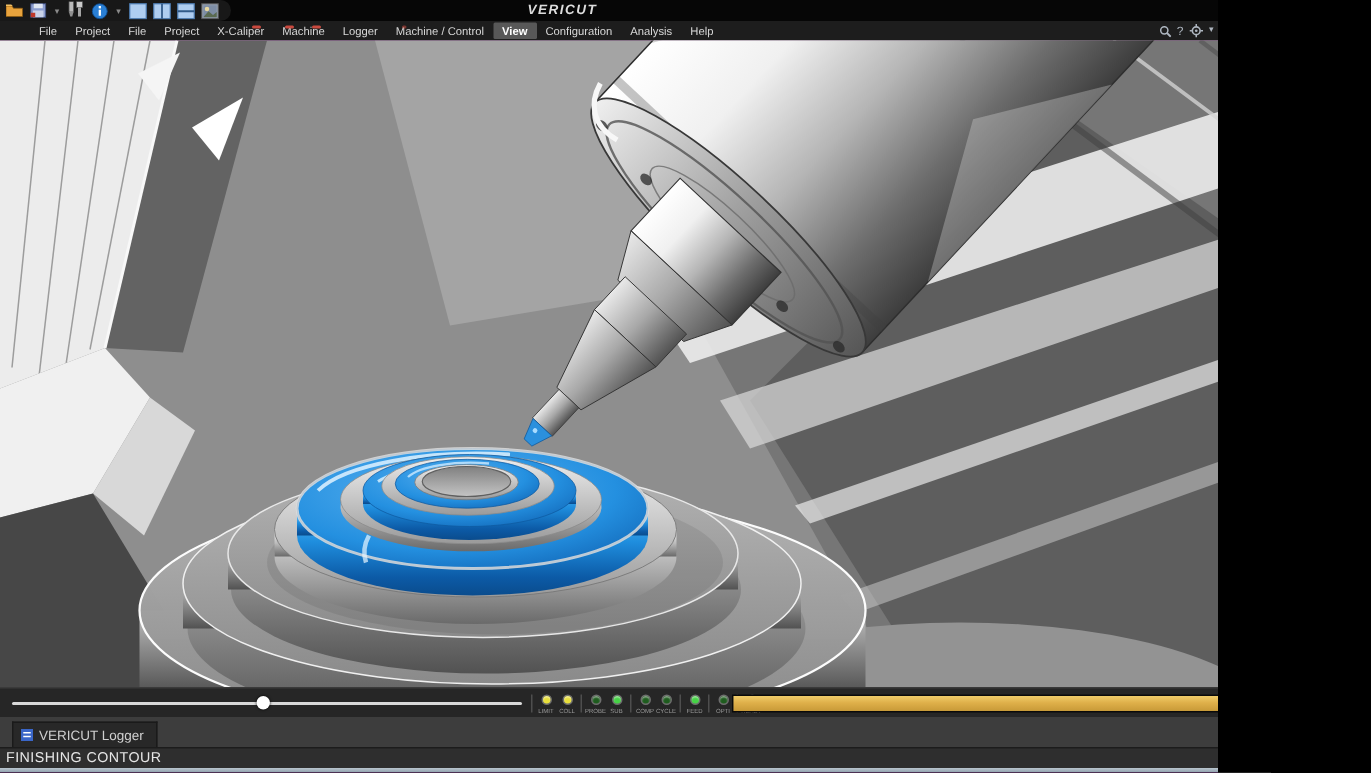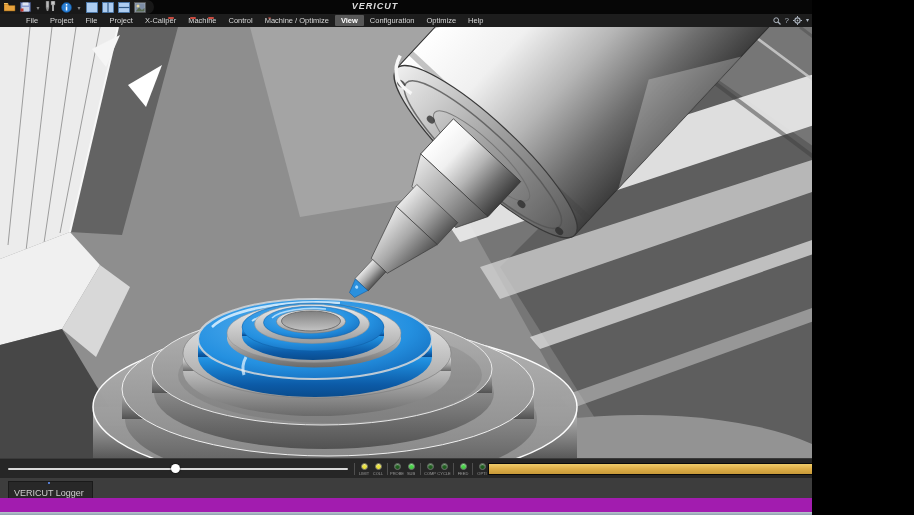--- a/index.html
+++ b/index.html
@@ -48,21 +48,21 @@
              border:1px solid #0a0a0a;box-sizing:border-box;}
   .progfill{height:100%;width:100%;background:linear-gradient(#f0cc6a,#dfb04a 45%,#c89a38);}
   .transport{position:absolute;right:3px;top:1px;display:flex;gap:1px;}
   .tbtn{width:17px;height:17px;border-radius:50%;border:1px solid #26425e;padding:0;cursor:pointer;
         background:radial-gradient(circle at 35% 30%,#f4f8fc,#c2d4e6 55%,#9ab4cd);
         display:flex;align-items:center;justify-content:center;box-sizing:border-box;}
 
   
   .loggerrow{position:absolute;left:0;top:478px;width:914px;height:20px;background:#3d3d3d;}
   .loggertab{position:absolute;left:8px;top:3px;height:16px;background:#282828;border:1px solid #1a1a1a;
-             border-bottom:none;display:flex;align-items:center;gap:4px;padding:0 8px 0 5px;cursor:pointer;flex-direction:column;}
+             border-bottom:none;display:flex;align-items:center;gap:4px;padding:0 8px 0 5px;cursor:pointer;}
   .loggertab span{color:#cfcfcf;font-size:9px;white-space:nowrap;}
   .logicons{position:absolute;right:6px;top:4px;display:flex;gap:6px;align-items:center;}
   .errtick{position:absolute;height:2px;background:#c94a3f;top:17px;border-radius:1px;}
 
   
   .statusrow{position:absolute;left:0;top:498px;width:914px;height:14px;background:#2e2e2e;
              border-top:1px solid #1c1c1c;box-sizing:border-box;}
   .statustext{position:absolute;left:4px;top:1px;color:#e6e6e6;font-size:9.5px;letter-spacing:.3px;}
   .minisb{position:absolute;right:1px;top:1px;width:9px;height:12px;display:flex;flex-direction:column;gap:1px;}
   .minisb div{flex:1;background:linear-gradient(#dfe3e8,#b9bfc6);border:1px solid #555;
@@ -142,25 +142,25 @@
     </div>
   </div>
 
   <div class="menubar">
     <span class="menu-item">File</span>
     <span class="menu-item">Project</span>
     <span class="menu-item">File</span>
     <span class="menu-item">Project</span>
     <span class="menu-item">X-Caliper</span>
     <span class="menu-item">Machine</span>
-    <span class="menu-item">Control</span>
-    <span class="menu-item">Machine / Optimize</span>
+    <span class="menu-item">Logger</span>
+    <span class="menu-item">Machine / Control</span>
     <span class="menu-item active">View</span>
     <span class="menu-item">Configuration</span>
-    <span class="menu-item">Optimize</span>
+    <span class="menu-item">Analysis</span>
     <span class="menu-item">Help</span>
   </div>
   <div class="menright">
     <span class="mi">
       <svg width="8" height="8" viewBox="0 0 8 8">
           <circle cx="3.2" cy="3.2" r="2.4" fill="none" stroke="#aeb6c0" stroke-width="1"></circle>
           <line x1="5" y1="5" x2="7.5" y2="7.5" stroke="#aeb6c0" stroke-width="1.2"></line>
         </svg>
     </span>
     <span class="mi">?</span>
@@ -458,15 +458,30 @@
           <line x1="4" y1="5" x2="8" y2="1" stroke="#9aa7b8" stroke-width="1.2"></line>
           <polygon points="8.5,0 8.5,3.5 5,0" fill="#9aa7b8"></polygon>
         </svg>
     </div>
   </div>
   <div class="errtick" style="left:168px;width:6px;"></div>
   <div class="errtick" style="left:190px;width:6px;"></div>
   <div class="errtick" style="left:208px;width:6px;"></div>
   <div class="errtick" style="left:268px;width:3px;opacity:.55;"></div>
 
+  <div class="statusrow">
+    <span class="statustext">FINISHING CONTOUR</span>
+    <div class="minisb">
+      <div>
+          <svg width="5" height="4" viewBox="0 0 5 4">
+            <polygon points="2.5,0 5,4 0,4" fill="#333"></polygon>
+          </svg>
+        </div>
+      <div>
+          <svg width="5" height="4" viewBox="0 0 5 4">
+            <polygon points="0,0 5,0 2.5,4" fill="#333"></polygon>
+          </svg>
+        </div>
+    </div>
+  </div>
   <div class="bottomstrip"></div>
 
 </div>
 
 </body></html>

